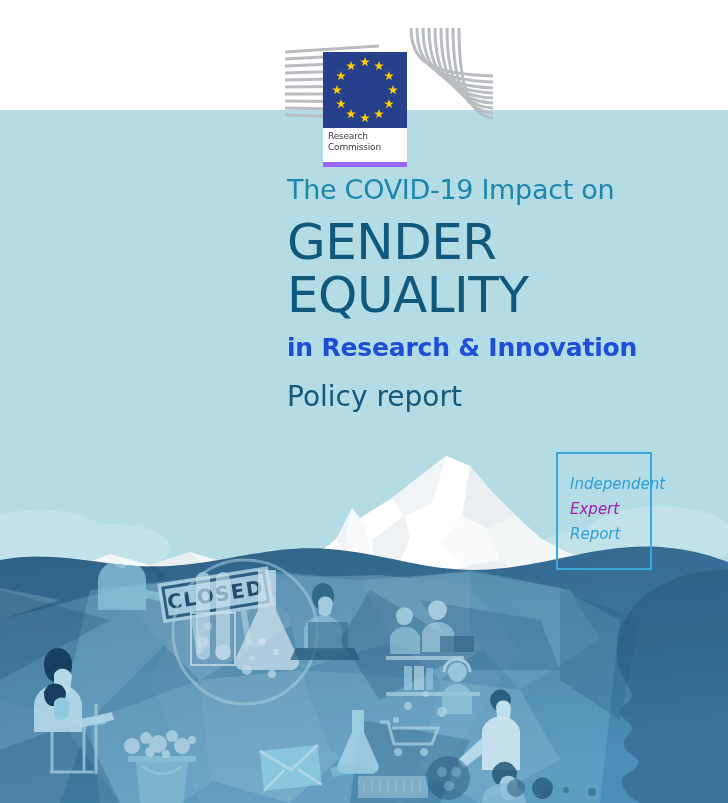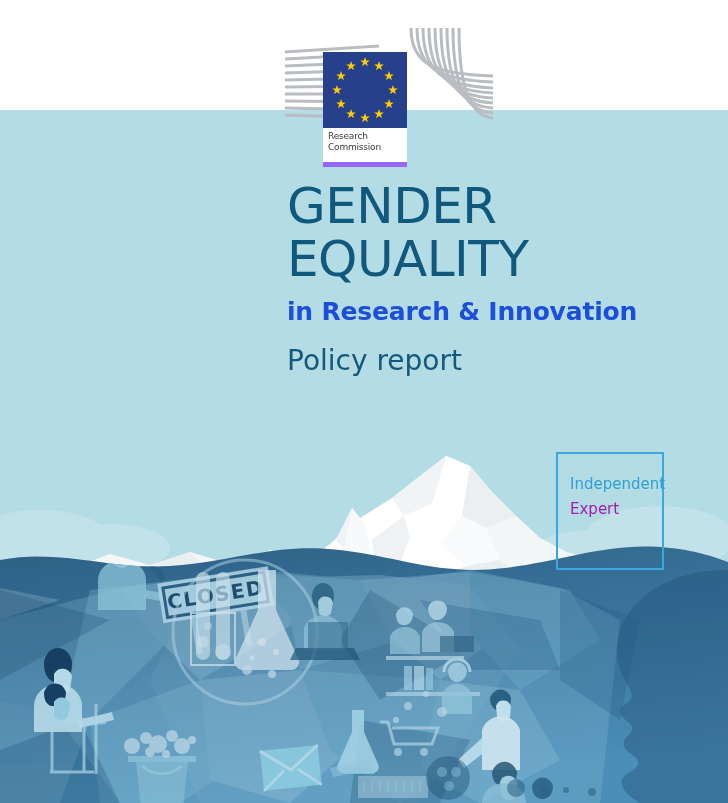--- a/index.html
+++ b/index.html
@@ -89,24 +89,25 @@
   }
 
   
   .art{
     position:absolute;left:0;top:420px;width:728px;height:383px;
   }
 
   
   .ier-box{
     position:absolute;left:556px;top:452px;
-    width:108px;height:118px;
+    width:96px;height:118px;
     border:2px solid #3aa8dd;
     box-sizing:border-box;
     padding:18px 0 0 12px;
+    font-style:italic;
   }
   .ier-line{
     font-size:15px;line-height:25px;
     white-space:nowrap;
   }
   .ier-1{color:#2f9fd6;}
   .ier-2{color:#a21caf;}
   .ier-3{color:#2f9fd6;}
 </style>
 </head>
@@ -188,20 +189,21 @@
     </div>
 
     <div class="ec-name">
       <span>Research</span>
       <span>Commission</span>
     </div>
     <div class="ec-bar"></div>
   </div>
 
   <div class="title-block">
+    <div class="t-kicker">The COVID-19 Impact on</div>
     <div class="t-main">
       <span class="l1">GENDER</span>
       <span class="l2">EQUALITY</span>
     </div>
     <div class="t-sub">in Research &amp; Innovation</div>
     <div class="t-type">Policy report</div>
   </div>
 
   <svg class="art" viewBox="0 0 728 383">
     <defs>
@@ -493,15 +495,16 @@
         </g>
 
         <rect x="0" y="140" width="728" height="243" fill="#2f6f9a" opacity="0.12"></rect>
       </g>
     </g>
   </svg>
 
   <div class="ier-box">
     <div class="ier-line ier-1">Independent</div>
     <div class="ier-line ier-2">Expert</div>
+    <div class="ier-line ier-3">Report</div>
   </div>
 
 </div>
 
 </body></html>

